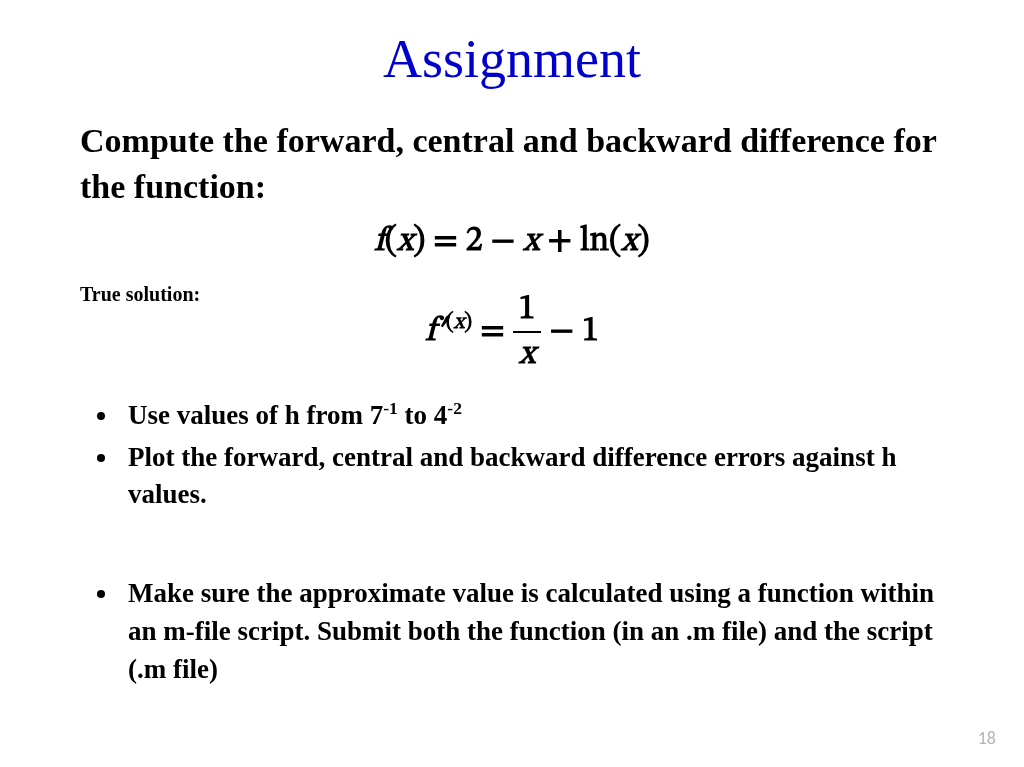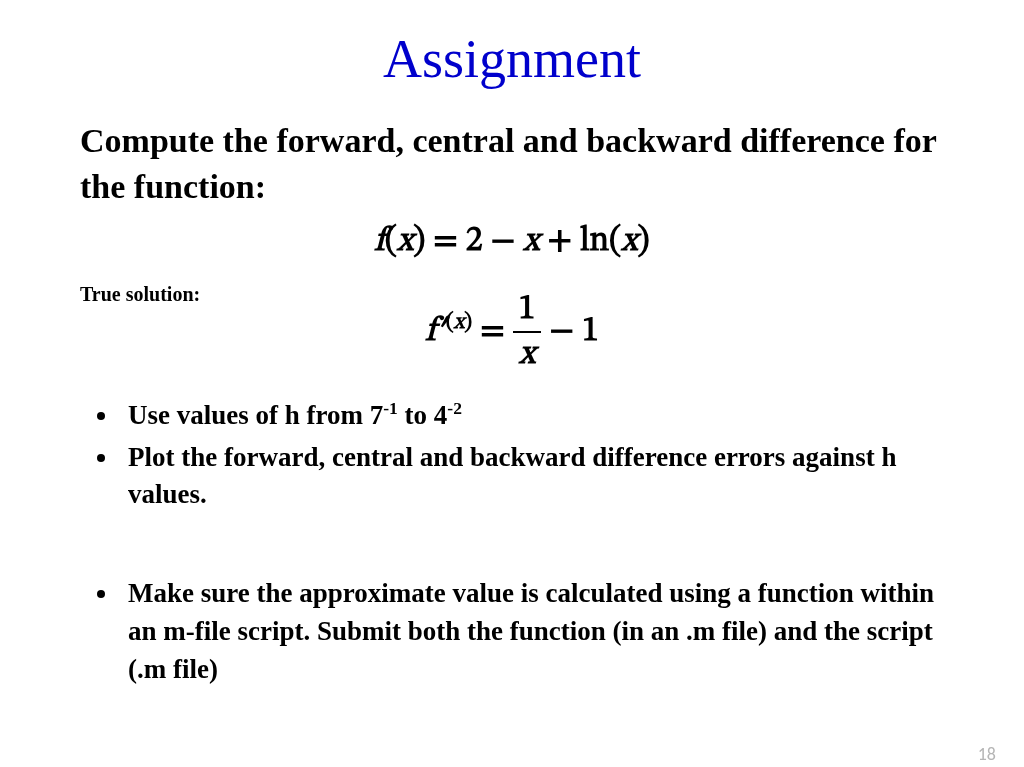--- a/index.html
+++ b/index.html
@@ -73,21 +73,21 @@
   .frac .den {
     display: block;
     border-top: 2px solid #000;
     font-style: italic;
     padding: 0 6px;
   }
   sup { font-size: 0.65em; }
   .pgnum {
     position: absolute;
     right: 28px;
-    bottom: 2px;
+    bottom: 18px;
     font-size: 18px;
     color: #b5b5b5;
     font-family: Calibri, Arial, sans-serif;
   }
 </style>
 </head>
 <body>
 
 <div class="slide">
 

